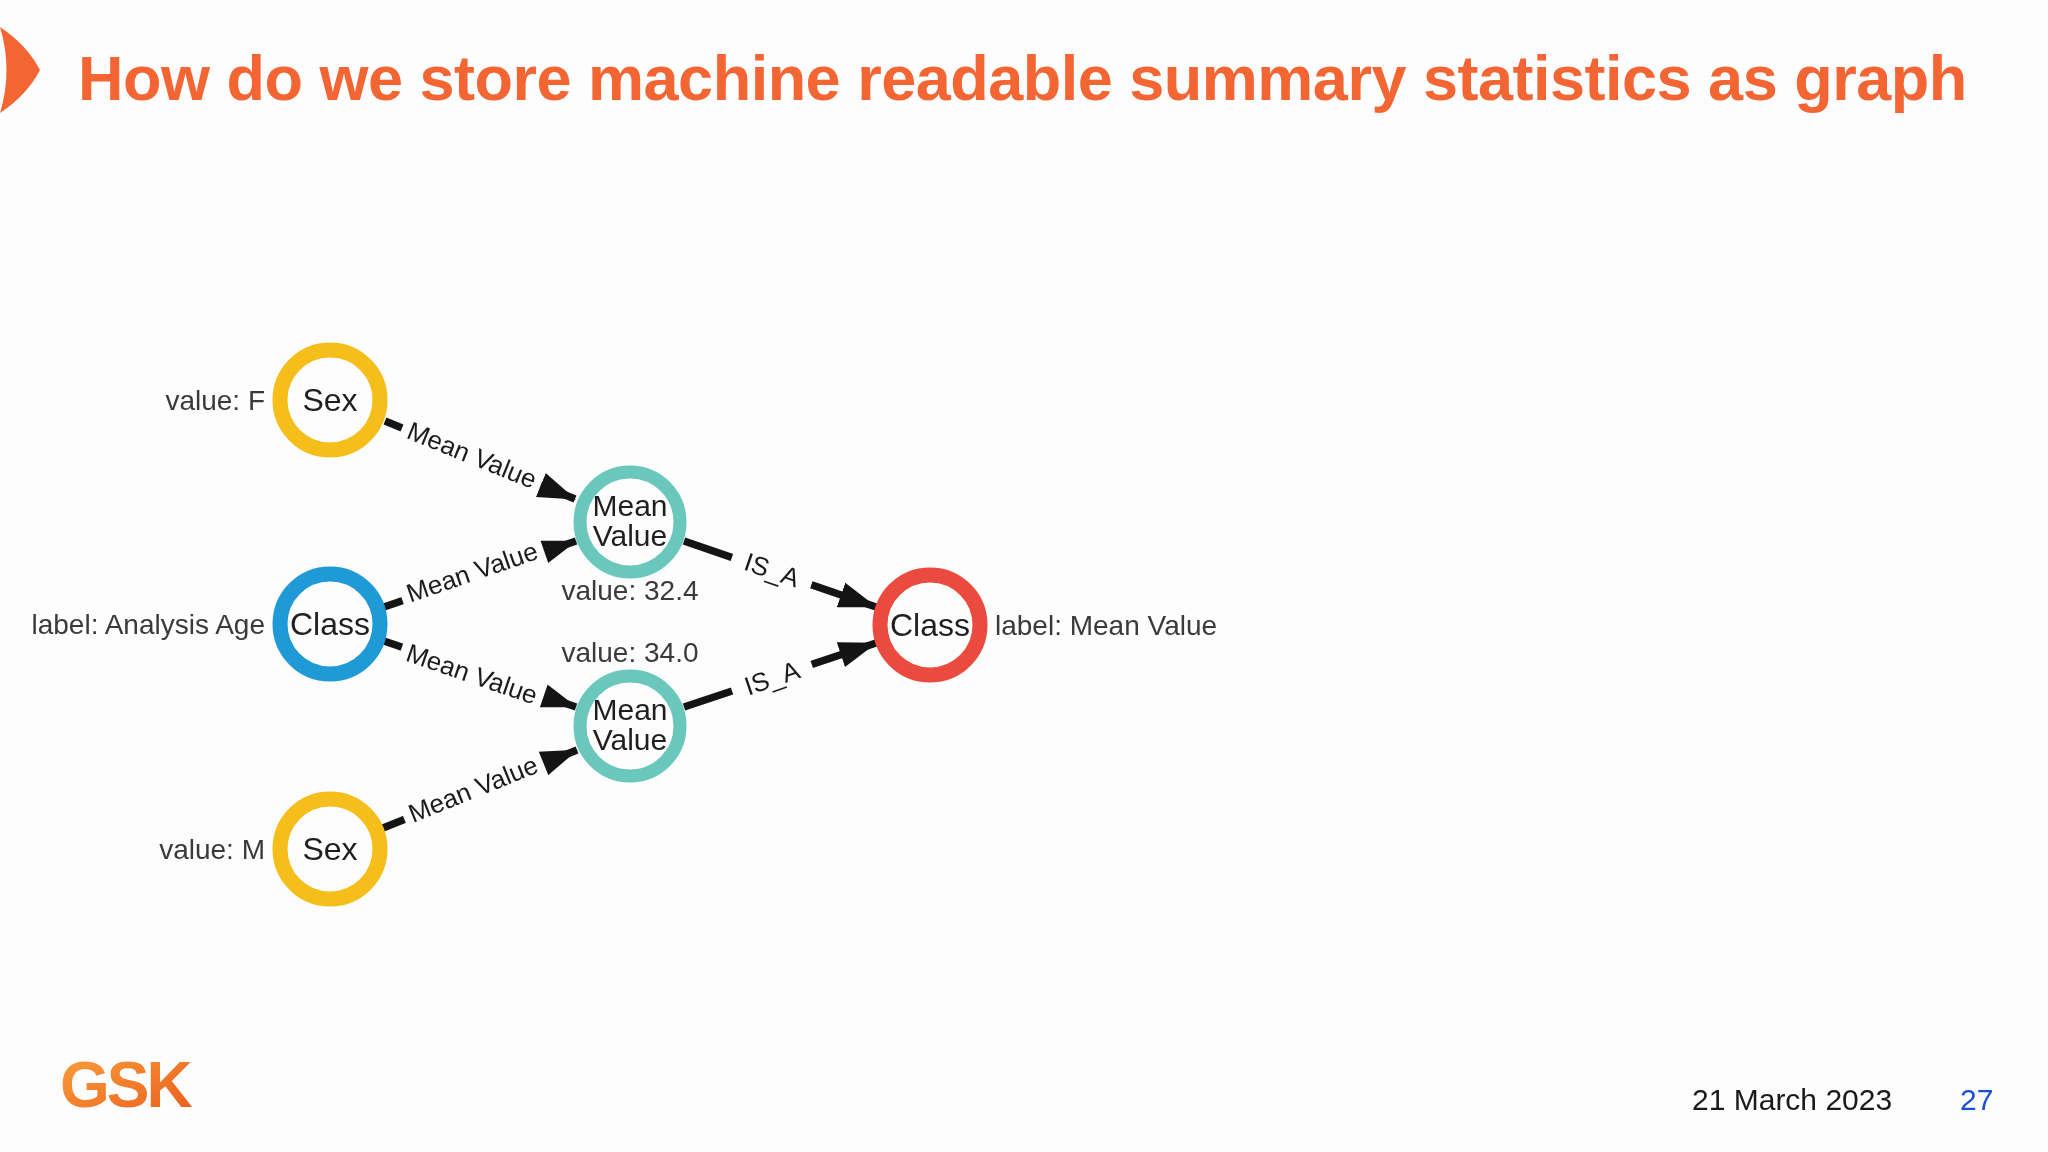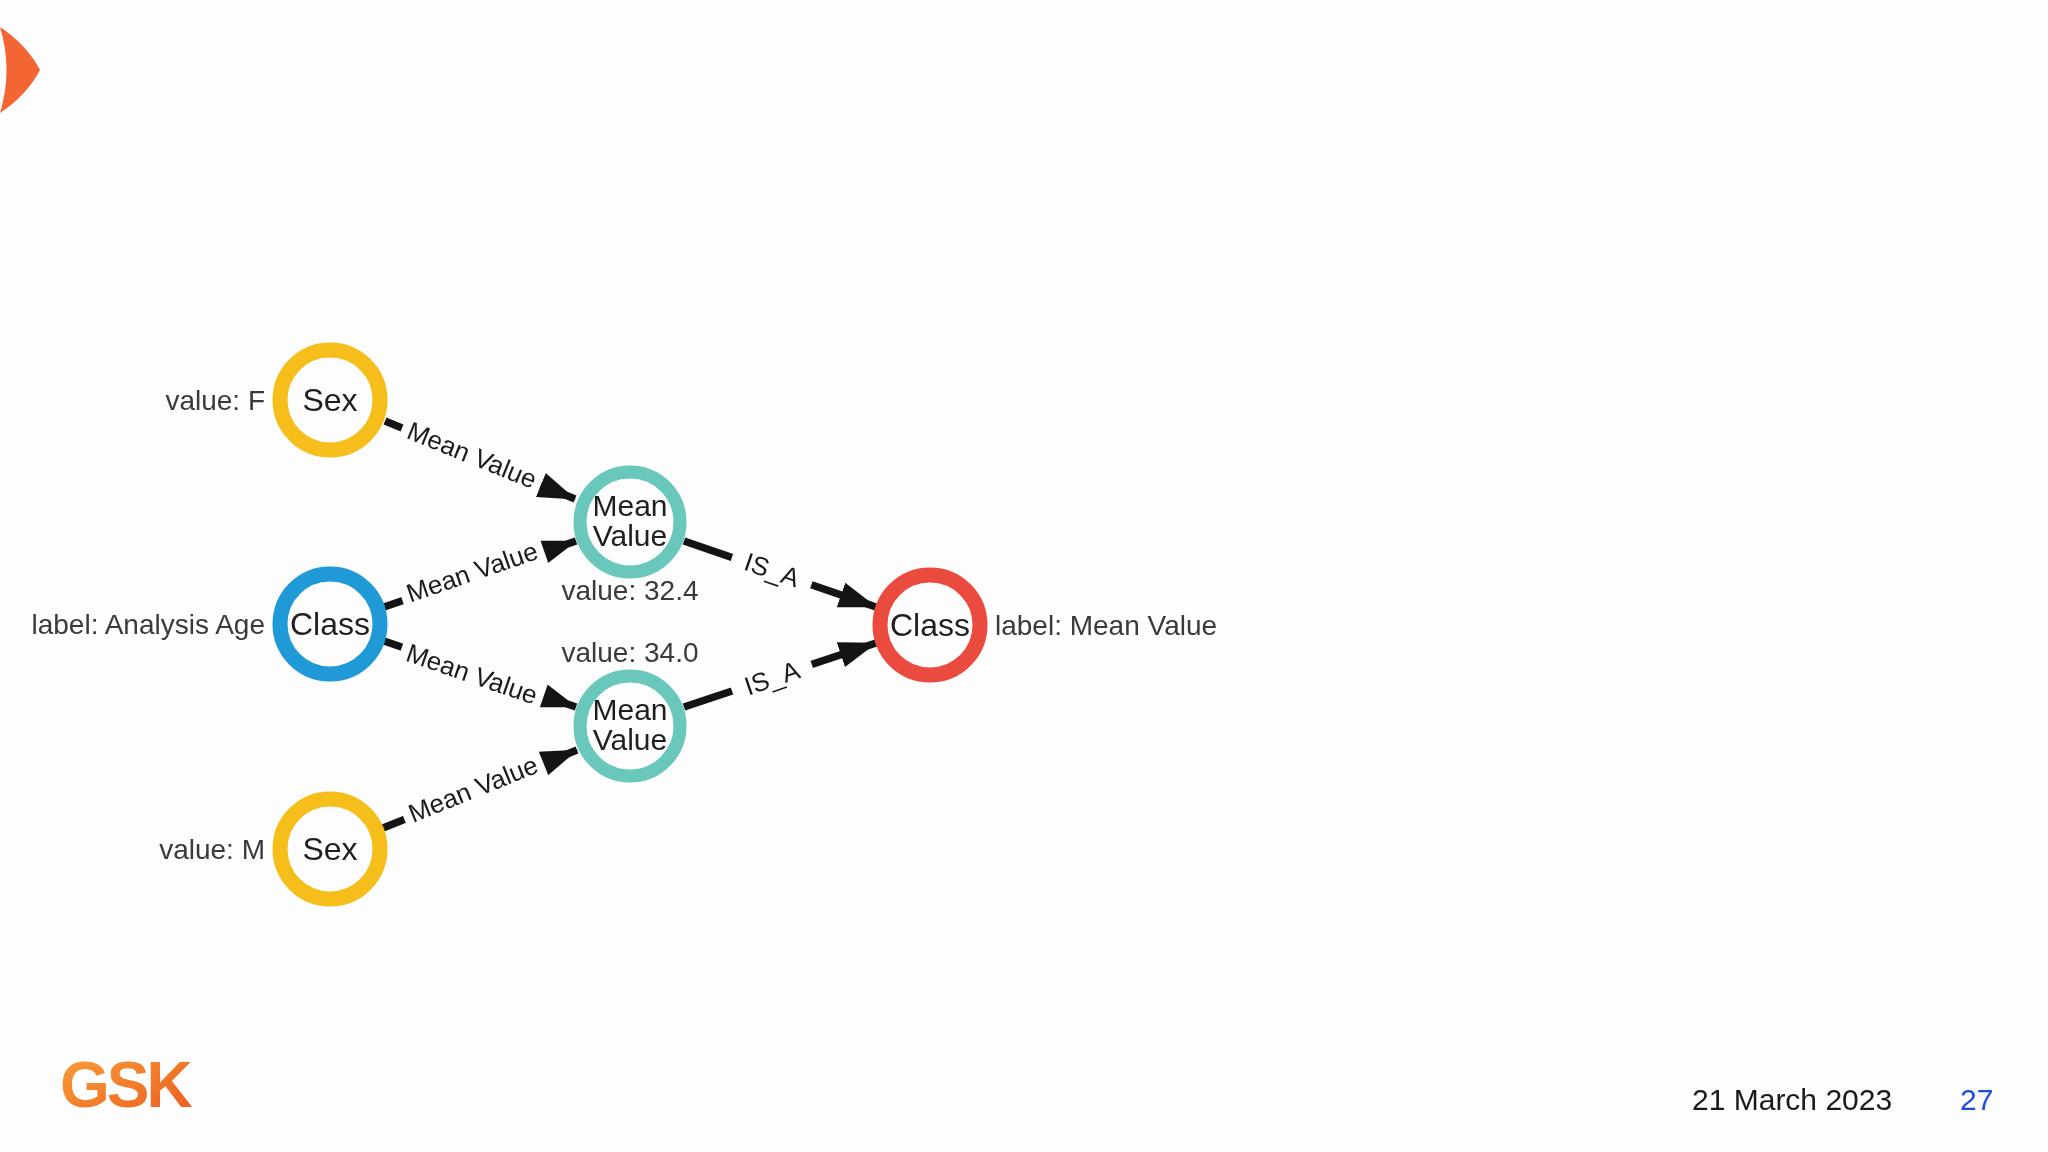--- a/index.html
+++ b/index.html
@@ -33,20 +33,21 @@
 </style>
 </head>
 <body>
 
 <div class="slide">
 
   <svg class="chevron" viewBox="0 0 42 88" aria-hidden="true">
     <path d="M0,1 Q27,19 40,44 Q27,69 0,87 Q13,44 0,1 Z" fill="#F36633"></path>
   </svg>
 
+  <h1 class="title">How do we store machine readable summary statistics as graph</h1>
 
   <svg class="diagram" viewBox="0 0 2048 1152">
     <defs>
       <marker id="arrow" markerUnits="userSpaceOnUse" markerWidth="40" markerHeight="30" refX="37" refY="14" orient="auto">
         <path d="M0,1 L38,14 L0,27 Z" fill="#141414"></path>
       </marker>
       <linearGradient id="gskGrad" x1="0" y1="0" x2="1" y2="1">
         <stop offset="0" stop-color="#FAA13B"></stop>
         <stop offset="1" stop-color="#EA5A1D"></stop>
       </linearGradient>

